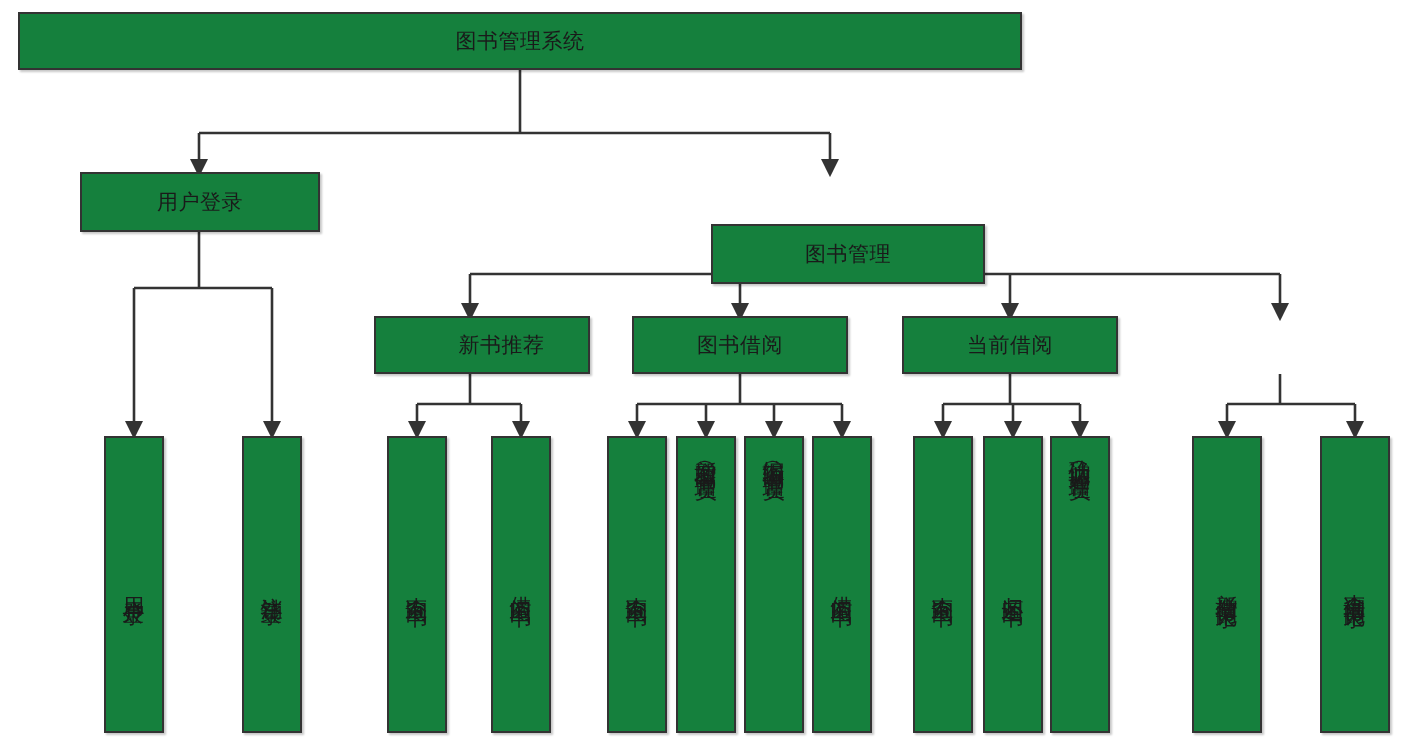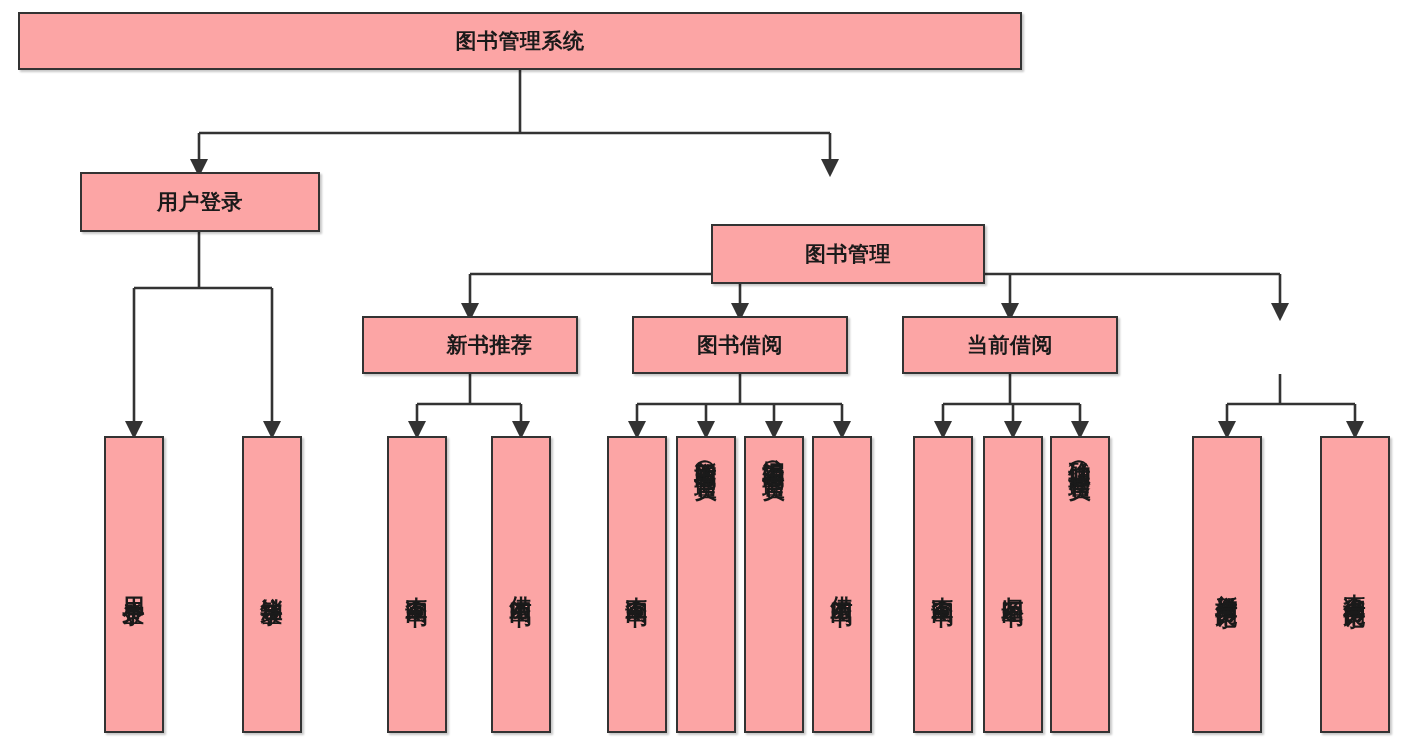--- a/index.html
+++ b/index.html
@@ -21,29 +21,28 @@
     position: absolute;
     left: 0;
     top: 0;
     width: 1405px;
     height: 747px;
     pointer-events: none;
   }
   .node {
     position: absolute;
     box-sizing: border-box;
-    background: #fca5a5;
+    background: #15803d;
     border: 2px solid #333333;
     box-shadow: 2px 2px 2px rgba(0,0,0,0.22);
     display: flex;
     align-items: center;
     justify-content: center;
     color: #1a1a1a;
     z-index: 2;
-    font-weight: bold;
   }
   .node .label {
     display: block;
     text-align: center;
     line-height: 1.12;
     letter-spacing: 0.5px;
   }
   
   .node.h .label {
     font-size: 21px;
@@ -135,21 +134,21 @@
     <span class="label">图书管理系统</span>
   </div>
 
   <div class="node h" style="left:80px; top:172px; width:240px; height:60px;">
     <span class="label">用户登录</span>
   </div>
   <div class="node h" style="left:711px; top:184px; width:274px; height:60px;margin-top:40px;">
     <span class="label">图书管理</span>
   </div>
 
-  <div class="node h" style="left:362px; top:316px; width:216px; height:58px;padding-left:39px;">
+  <div class="node h" style="left:374px; top:316px; width:216px; height:58px;padding-left:39px;">
     <span class="label">新书推荐</span>
   </div>
   <div class="node h" style="left:902px; top:316px; width:216px; height:58px;">
     <span class="label">当前借阅</span>
   </div>
   <div class="node h" style="left:632px; top:316px; width:216px; height:58px;">
     <span class="label">图书借阅</span>
   </div>
 
   <div class="node v" style="left:104px; top:436px; width:60px; height:297px;">

